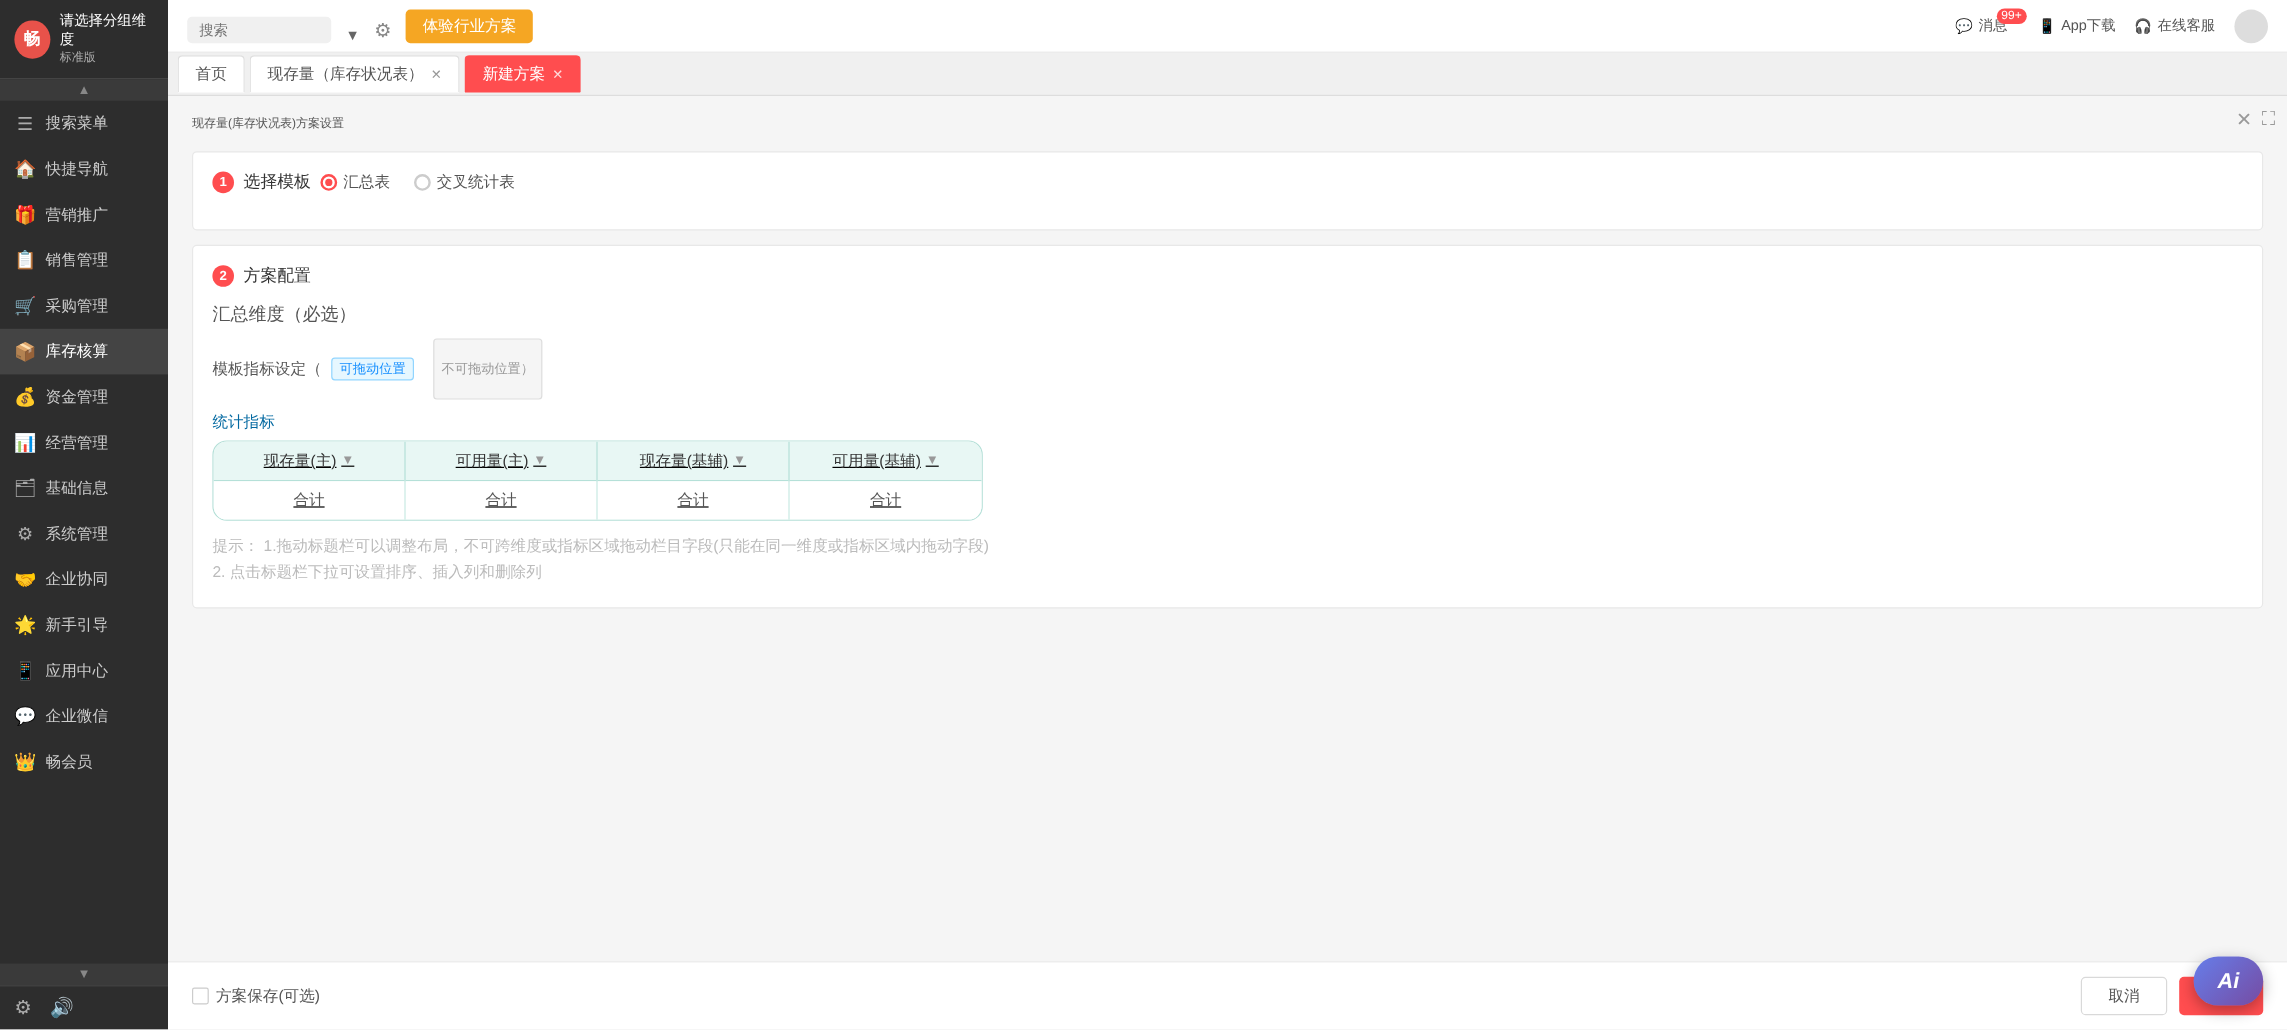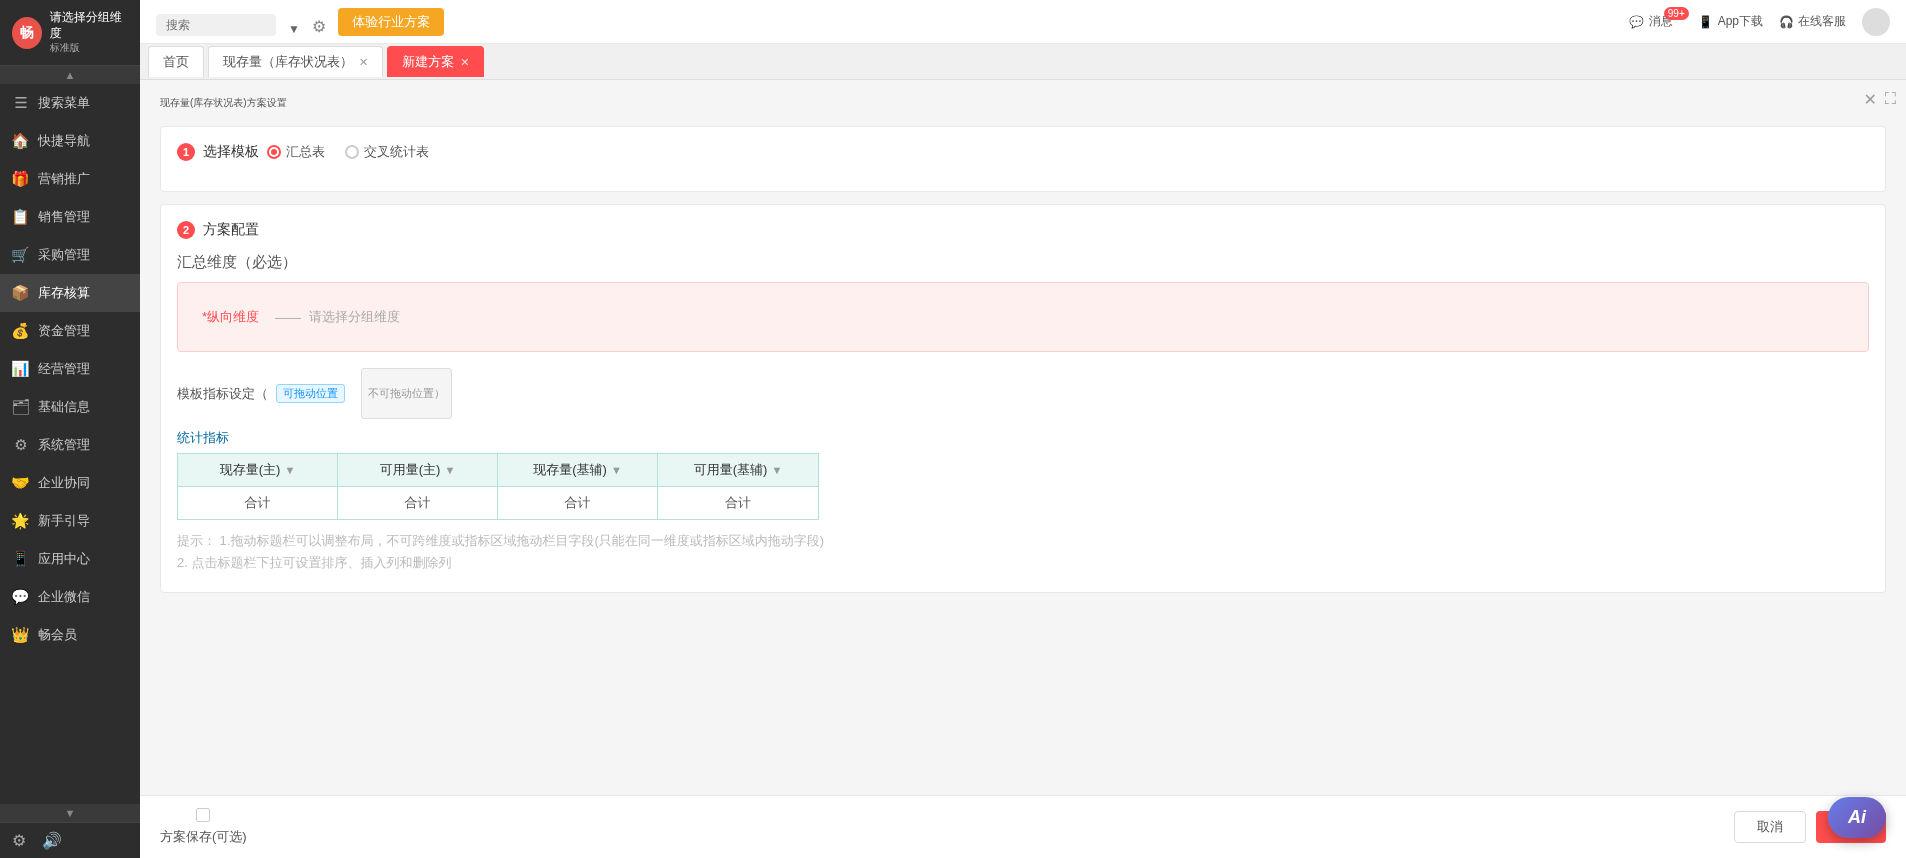--- a/index.html
+++ b/index.html
@@ -374,23 +374,24 @@
 
     
     .stat-section-label {
       color: #0369a1;
       font-size: 13px;
       margin-bottom: 6px;
       font-weight: 500;
     }
     .stat-table {
       border: 1px solid #b5e0d8;
-      border-radius: 0;
+      border-radius: 12px;
       overflow: hidden;
       width: fit-content;
+      text-decoration: underline;
     }
     .stat-table-header {
       display: flex;
       background: #e8f7f4;
     }
     .stat-col {
       width: 160px;
       border-right: 1px solid #b5e0d8;
       text-align: center;
     }
@@ -439,21 +440,20 @@
       justify-content: space-between;
       flex-shrink: 0;
     }
     .save-option {
       display: flex;
       align-items: center;
       gap: 6px;
       font-size: 13px;
       color: #555;
       cursor: pointer;
-      flex-direction: column;
     }
     .checkbox {
       width: 14px;
       height: 14px;
       border: 1px solid #ccc;
       border-radius: 2px;
     }
     .footer-buttons {
       display: flex;
       gap: 10px;
@@ -656,25 +656,20 @@
     </div>
 
     <div class="scheme-config">
       <div class="section-header">
         <div class="section-num">2</div>
         <span class="section-title">方案配置</span>
       </div>
 
       <div class="sub-label">汇总维度（必选）</div>
 
-      <div class="dimension-area">
-        <span class="dimension-label">*纵向维度</span>
-        <span class="dimension-dash">——</span>
-        <span class="dimension-placeholder">请选择分组维度</span>
-      </div>
 
       <div class="indicator-settings">
         <div class="indicator-settings-label">
           <span>模板指标设定（</span>
           <span class="draggable-badge">可拖动位置</span>
           <span> </span>
           <span class="non-draggable-badge">不可拖动位置）</span>
         </div>
 
         <div class="stat-section-label">统计指标</div>

